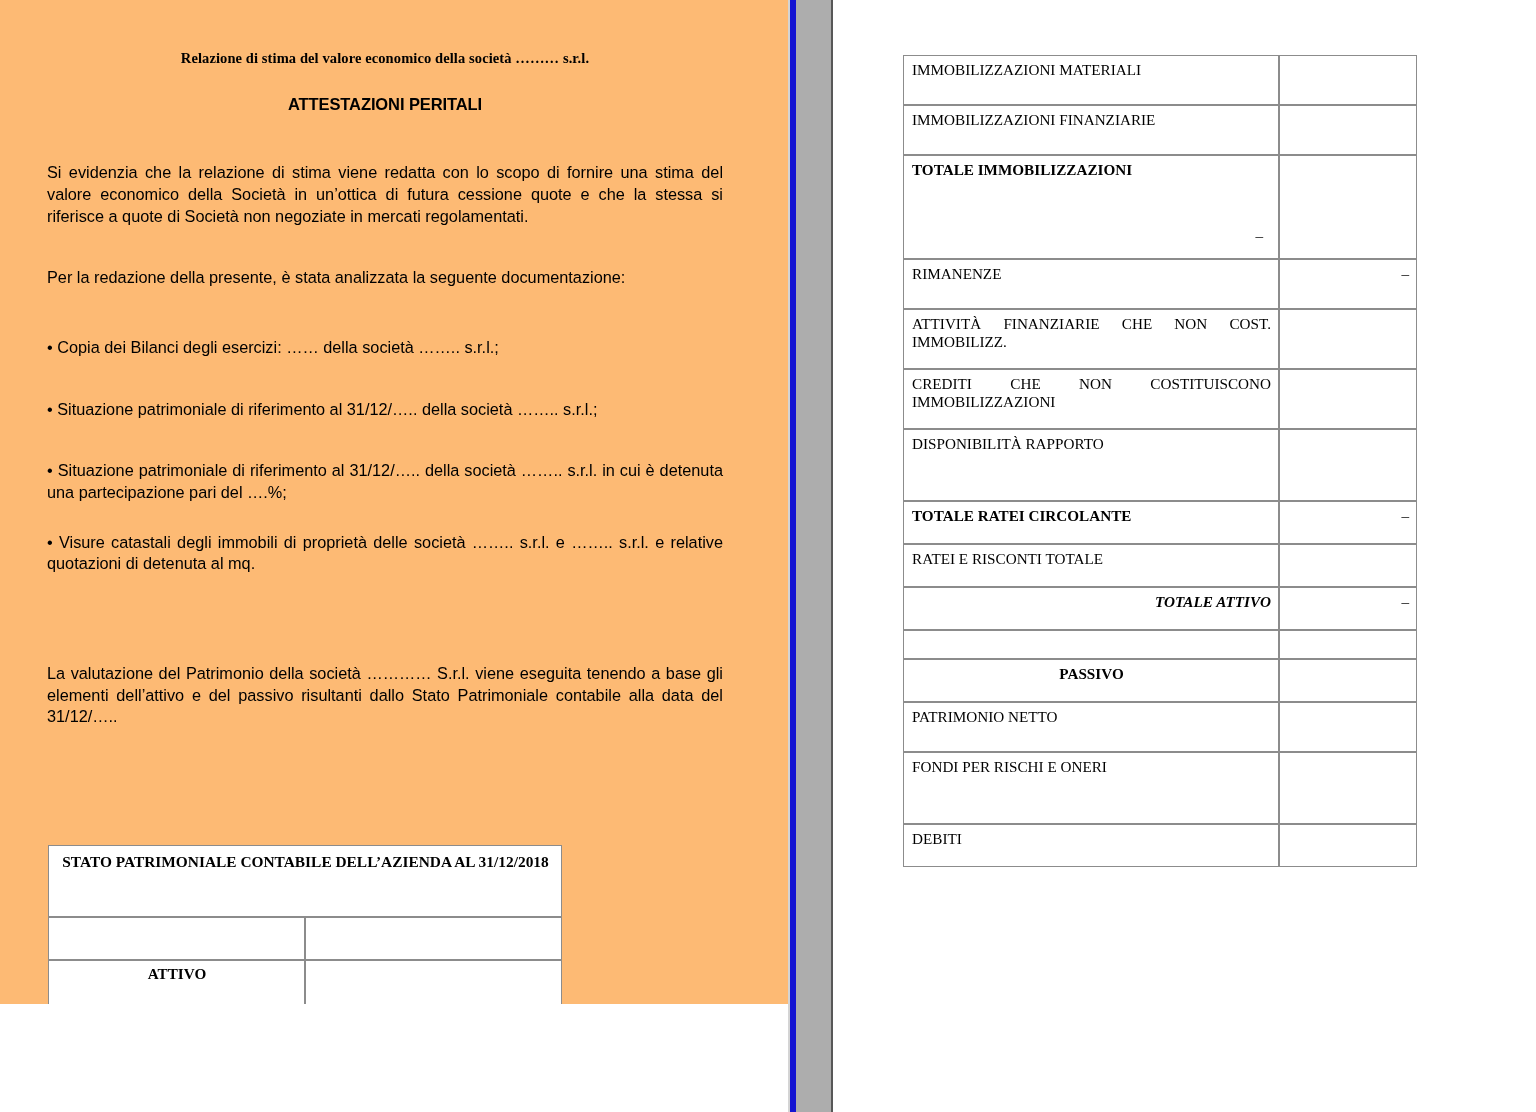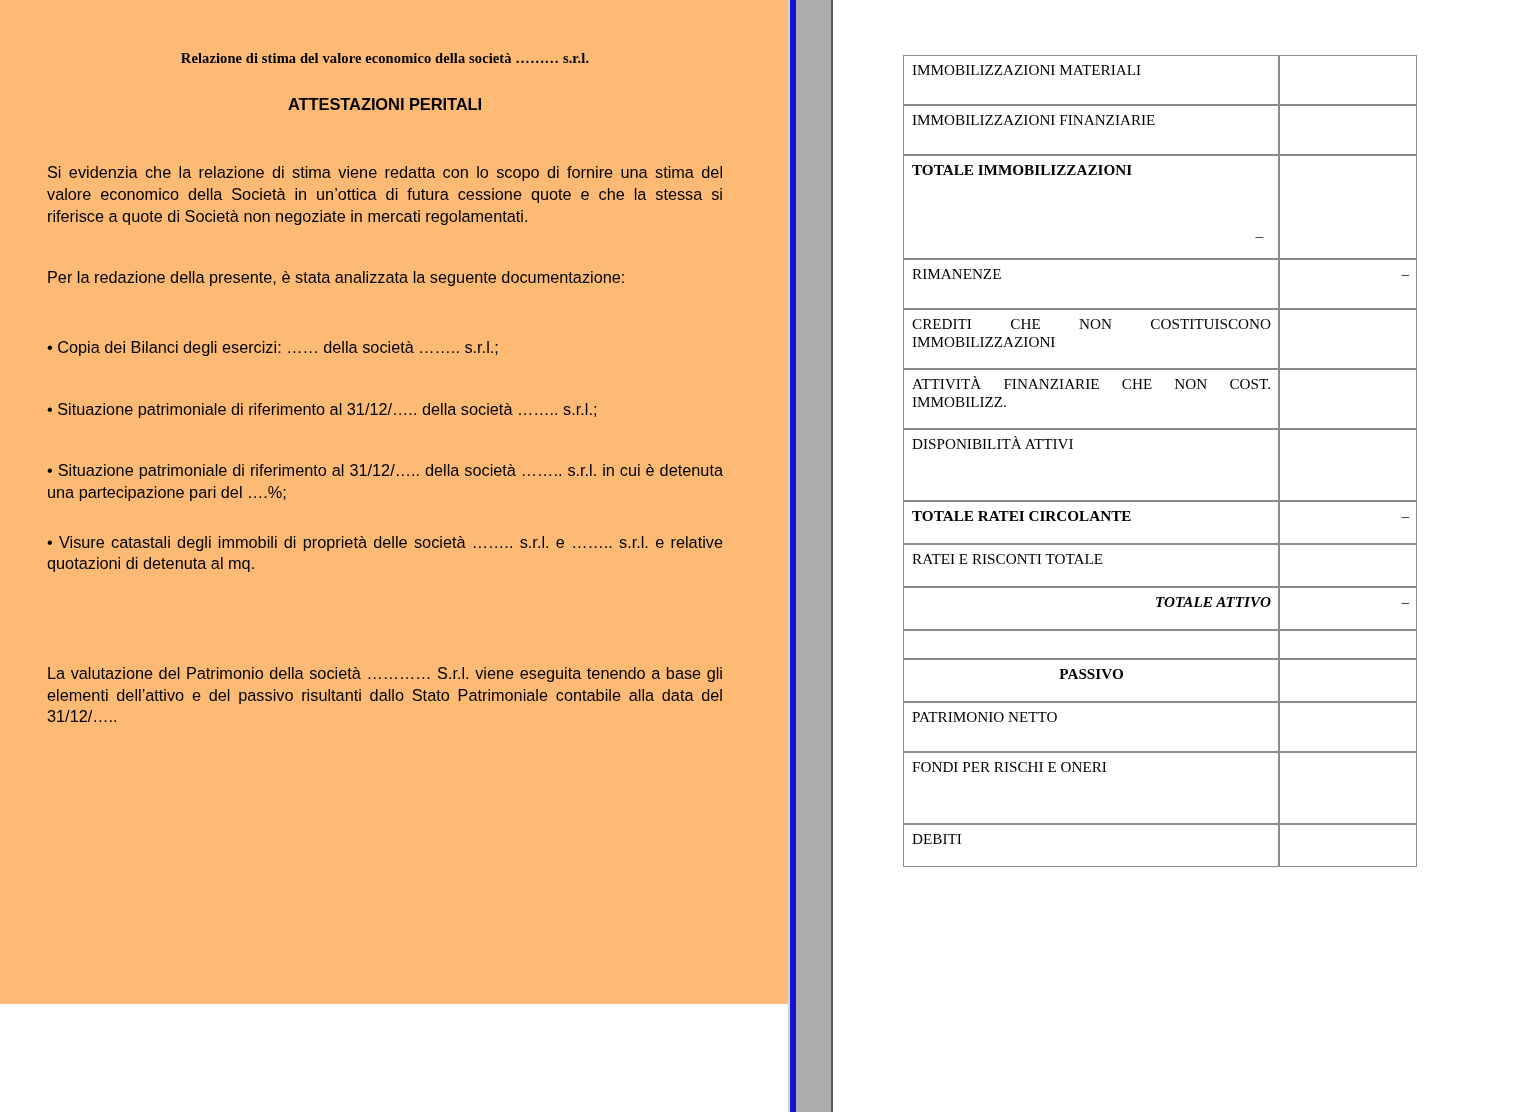--- a/index.html
+++ b/index.html
@@ -211,20 +211,41 @@
     <p class="doc-para bullet">• Visure catastali degli immobili di proprietà delle società …….. s.r.l. e …….. s.r.l. e relative quotazioni di detenuta al mq.</p>
 
     <div class="spacer-lg"></div>
 
 
     <div class="spacer-xl"></div>
 
     <p class="doc-para">La valutazione del Patrimonio della società ………… S.r.l. viene eseguita tenendo a base gli elementi dell’attivo e del passivo risultanti dallo Stato Patrimoniale contabile alla data del 31/12/…..</p>
   </div>
 
+  <div id="left-table-wrap">
+    <table id="left-table" class="fin-table">
+      <tbody>
+        <tr>
+          <td class="shaded hdr h-xl" colspan="2">STATO PATRIMONIALE CONTABILE DELL’AZIENDA AL 31/12/2018</td>
+        </tr>
+        <tr>
+          <td class="lbl h-tiny"></td>
+          <td class="val h-tiny"></td>
+        </tr>
+        <tr>
+          <td class="lbl shaded bold center h-lg">ATTIVO</td>
+          <td class="val shaded h-lg"></td>
+        </tr>
+        <tr>
+          <td class="lbl h-sm">IMMOBILIZZAZIONI IMMATERIALI</td>
+          <td class="val h-sm"></td>
+        </tr>
+      </tbody>
+    </table>
+  </div>
 </div>
 
 <div id="page-divider">
   <div id="divider-light-edge"></div>
   <div id="divider-blue-bar"></div>
   <div id="divider-gray-band"></div>
   <div id="divider-dark-edge"></div>
 </div>
 
 <div id="right-page">
@@ -249,31 +270,31 @@
           </td>
           <td class="val shaded h-xxl"></td>
         </tr>
 
         <tr>
           <td class="lbl h-sm">RIMANENZE</td>
           <td class="val h-sm right">–</td>
         </tr>
 
         <tr>
+          <td class="lbl justify h-lg">ATTIVITÀ FINANZIARIE CHE NON COST. IMMOBILIZZ.</td>
+          <td class="val h-lg"></td>
+        </tr>
+
+        <tr>
           <td class="lbl justify h-lg">CREDITI CHE NON COSTITUISCONO IMMOBILIZZAZIONI</td>
           <td class="val h-lg"></td>
         </tr>
 
         <tr>
-          <td class="lbl justify h-lg">ATTIVITÀ FINANZIARIE CHE NON COST. IMMOBILIZZ.</td>
-          <td class="val h-lg"></td>
-        </tr>
-
-        <tr>
-          <td class="lbl h-xl">DISPONIBILITÀ ATTIVI</td>
+          <td class="lbl h-xl">DISPONIBILITÀ RAPPORTO</td>
           <td class="val h-xl"></td>
         </tr>
 
         <tr>
           <td class="lbl shaded bold h-tiny">TOTALE RATEI CIRCOLANTE</td>
           <td class="val shaded right h-tiny">–</td>
         </tr>
 
         <tr>
           <td class="lbl h-tiny">RATEI E RISCONTI TOTALE</td>

